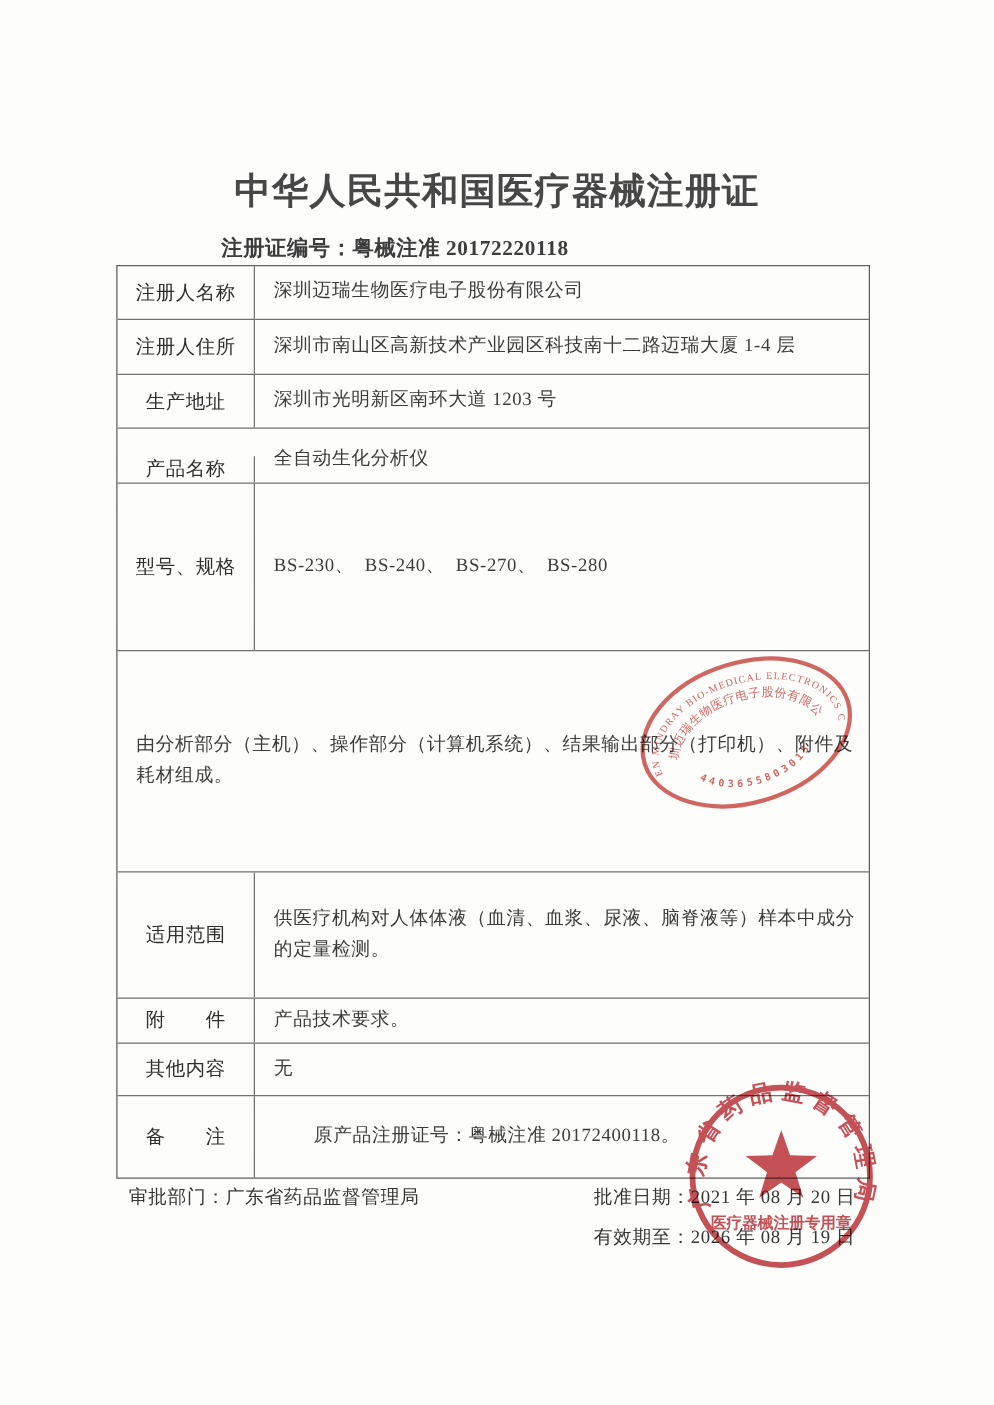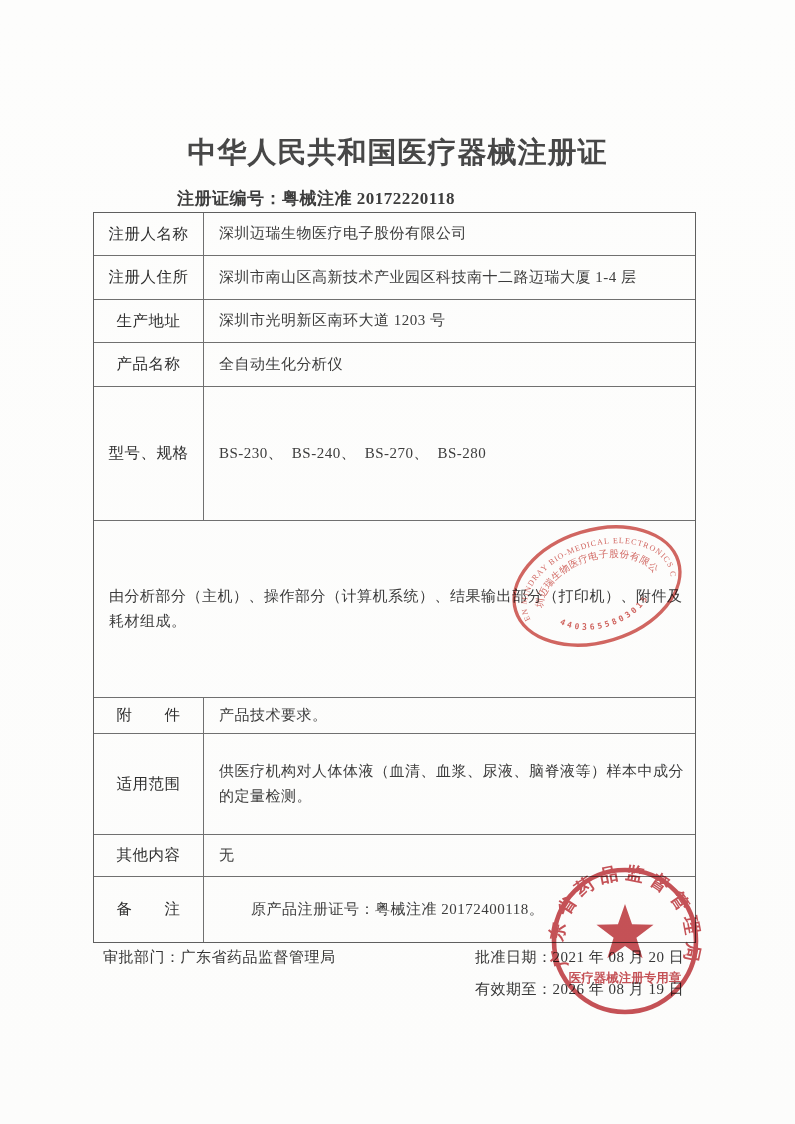--- a/index.html
+++ b/index.html
@@ -96,38 +96,38 @@
         <div class="cell value"><span>深圳迈瑞生物医疗电子股份有限公司</span></div>
       </div>
       <div class="row" style="height: 44px;">
         <div class="cell label">注册人住所</div>
         <div class="cell value"><span>深圳市南山区高新技术产业园区科技南十二路迈瑞大厦 1-4 层</span></div>
       </div>
       <div class="row" style="height: 43px;">
         <div class="cell label">生产地址</div>
         <div class="cell value"><span>深圳市光明新区南环大道 1203 号</span></div>
       </div>
-      <div class="row" style="height: 44px;">
+      <div class="row" style="height: 44px; align-items: flex-end;">
         <div class="cell label">产品名称</div>
         <div class="cell value"><span>全自动生化分析仪</span></div>
       </div>
       <div class="row" style="height: 134px;">
         <div class="cell label">型号、规格</div>
         <div class="cell value"><span>BS-230、  BS-240、  BS-270、  BS-280</span></div>
       </div>
       <div class="row" style="height: 177px;">
         <div class="cell value"><span>由分析部分（主机）、操作部分（计算机系统）、结果输出部分（打印机）、附件及耗材组成。</span></div>
       </div>
+      <div class="row" style="height: 101px;">
+        <div class="cell label">适用范围</div>
+        <div class="cell value"><span>供医疗机构对人体体液（血清、血浆、尿液、脑脊液等）样本中成分的定量检测。</span></div>
+      </div>
       <div class="row" style="height: 36px;">
         <div class="cell label">附　　件</div>
         <div class="cell value"><span>产品技术要求。</span></div>
-      </div>
-      <div class="row" style="height: 101px;">
-        <div class="cell label">适用范围</div>
-        <div class="cell value"><span>供医疗机构对人体体液（血清、血浆、尿液、脑脊液等）样本中成分的定量检测。</span></div>
       </div>
       <div class="row" style="height: 42px;">
         <div class="cell label">其他内容</div>
         <div class="cell value"><span>无</span></div>
       </div>
       <div class="row" style="height: 65px;">
         <div class="cell label">备　　注</div>
         <div class="cell value"><span>原产品注册证号：粤械注准 20172400118。</span></div>
       </div>
     </div>

